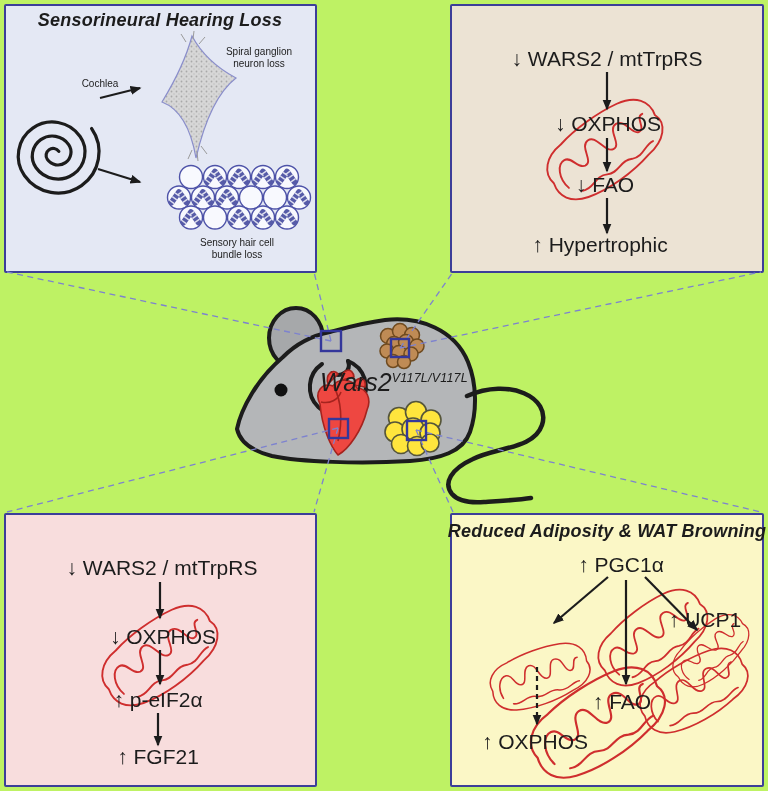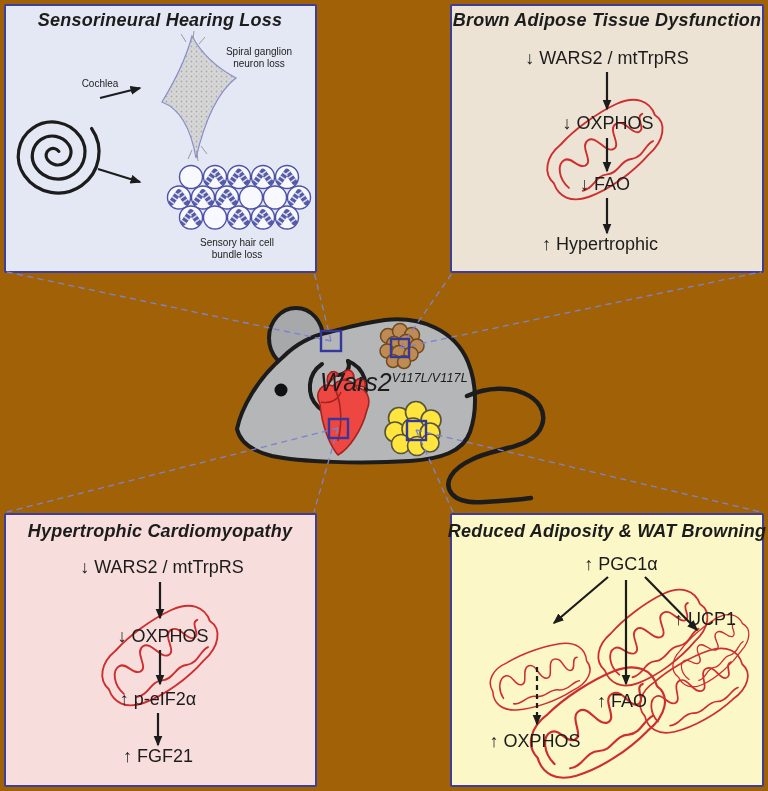--- a/index.html
+++ b/index.html
@@ -1,27 +1,27 @@
 <!DOCTYPE html>
 <html><head>
 <meta charset="utf-8">
 <style>
   html,body{margin:0;padding:0;background:#fff;}
-  .stage{position:relative;width:768px;height:791px;background:#a16207;overflow:hidden;
+  .stage{position:relative;width:768px;height:791px;background:#bef264;overflow:hidden;
          font-family:"Liberation Sans","DejaVu Sans",sans-serif;color:#1c1c1c;}
   .panel{position:absolute;border:2.5px solid #3c3e99;border-radius:2px;box-sizing:border-box;z-index:1;}
   #p-hearing{left:4px;top:4px;width:313px;height:269px;background:#e4e8f4;}
   #p-bat{left:450px;top:4px;width:314px;height:269px;background:#ece3d4;}
   #p-cardio{left:4px;top:513px;width:313px;height:274px;background:#f8dddd;}
   #p-wat{left:450px;top:513px;width:314px;height:274px;background:#fbf7c6;}
   svg.art{position:absolute;left:0;top:0;z-index:2;}
   .lbl{position:absolute;z-index:3;transform:translate(-50%,-50%);white-space:pre-line;
        text-align:center;line-height:1.18;}
   .title{font-weight:bold;font-style:italic;font-size:18px;white-space:nowrap;letter-spacing:.2px;}
-  .step{font-size:18px;white-space:nowrap;}
+  .step{font-size:21px;white-space:nowrap;}
   .node{font-size:18px;}
   .small{font-size:10px;}
   .gene{position:absolute;left:320px;top:370px;z-index:3;font-style:italic;font-size:25px;
         line-height:1;white-space:nowrap;}
   .gene sup{font-size:12.5px;font-style:italic;vertical-align:9px;letter-spacing:.2px;}
   
   .mk{fill:#b4b6b8;stroke:#1c1c1c;stroke-width:4;stroke-linejoin:round;stroke-linecap:round;}
   .mo{fill:none;stroke:#cf2e2e;stroke-width:1.8;stroke-linejoin:round;stroke-linecap:round;}
   .arr{stroke:#1c1c1c;stroke-width:2.2;fill:none;}
   .conn{stroke:#7d82cf;stroke-width:1.3;stroke-dasharray:6 4.5;fill:none;}
@@ -184,22 +184,20 @@
       <use href="#mito" transform="translate(694,691) rotate(-30) scale(0.95)"></use>
       <use href="#mito" transform="translate(598,723) rotate(-33) scale(1.2)"></use>
       <line class="arr" marker-end="url(#ah)" x1="608" y1="577" x2="554" y2="623"></line>
       <line class="arr" marker-end="url(#ah)" x1="626" y1="580" x2="626" y2="684"></line>
       <line class="arr" marker-end="url(#ah)" x1="645" y1="577" x2="697" y2="630"></line>
       <line class="arr" marker-end="url(#ah)" stroke-dasharray="5 4" x1="537" y1="667" x2="537" y2="724"></line>
     </g>
   </svg>
 
   <div class="lbl title" style="left:160px;top:21px">Sensorineural Hearing Loss</div>
-  <div class="lbl title" style="left:607px;top:21px">Brown Adipose Tissue Dysfunction</div>
-  <div class="lbl title" style="left:160px;top:532px">Hypertrophic Cardiomyopathy</div>
   <div class="lbl title" style="left:607px;top:532px">Reduced Adiposity &amp; WAT Browning</div>
 
   <div class="lbl small" style="left:100px;top:84px">Cochlea</div>
   <div class="lbl small" style="left:259px;top:58px">Spiral ganglion
 neuron loss</div>
   <div class="lbl small" style="left:237px;top:249px">Sensory hair cell
 bundle loss</div>
 
   <div class="lbl step" style="left:607px;top:59px">↓ WARS2 / mtTrpRS</div>
   <div class="lbl step" style="left:608px;top:124px">↓ OXPHOS</div>

